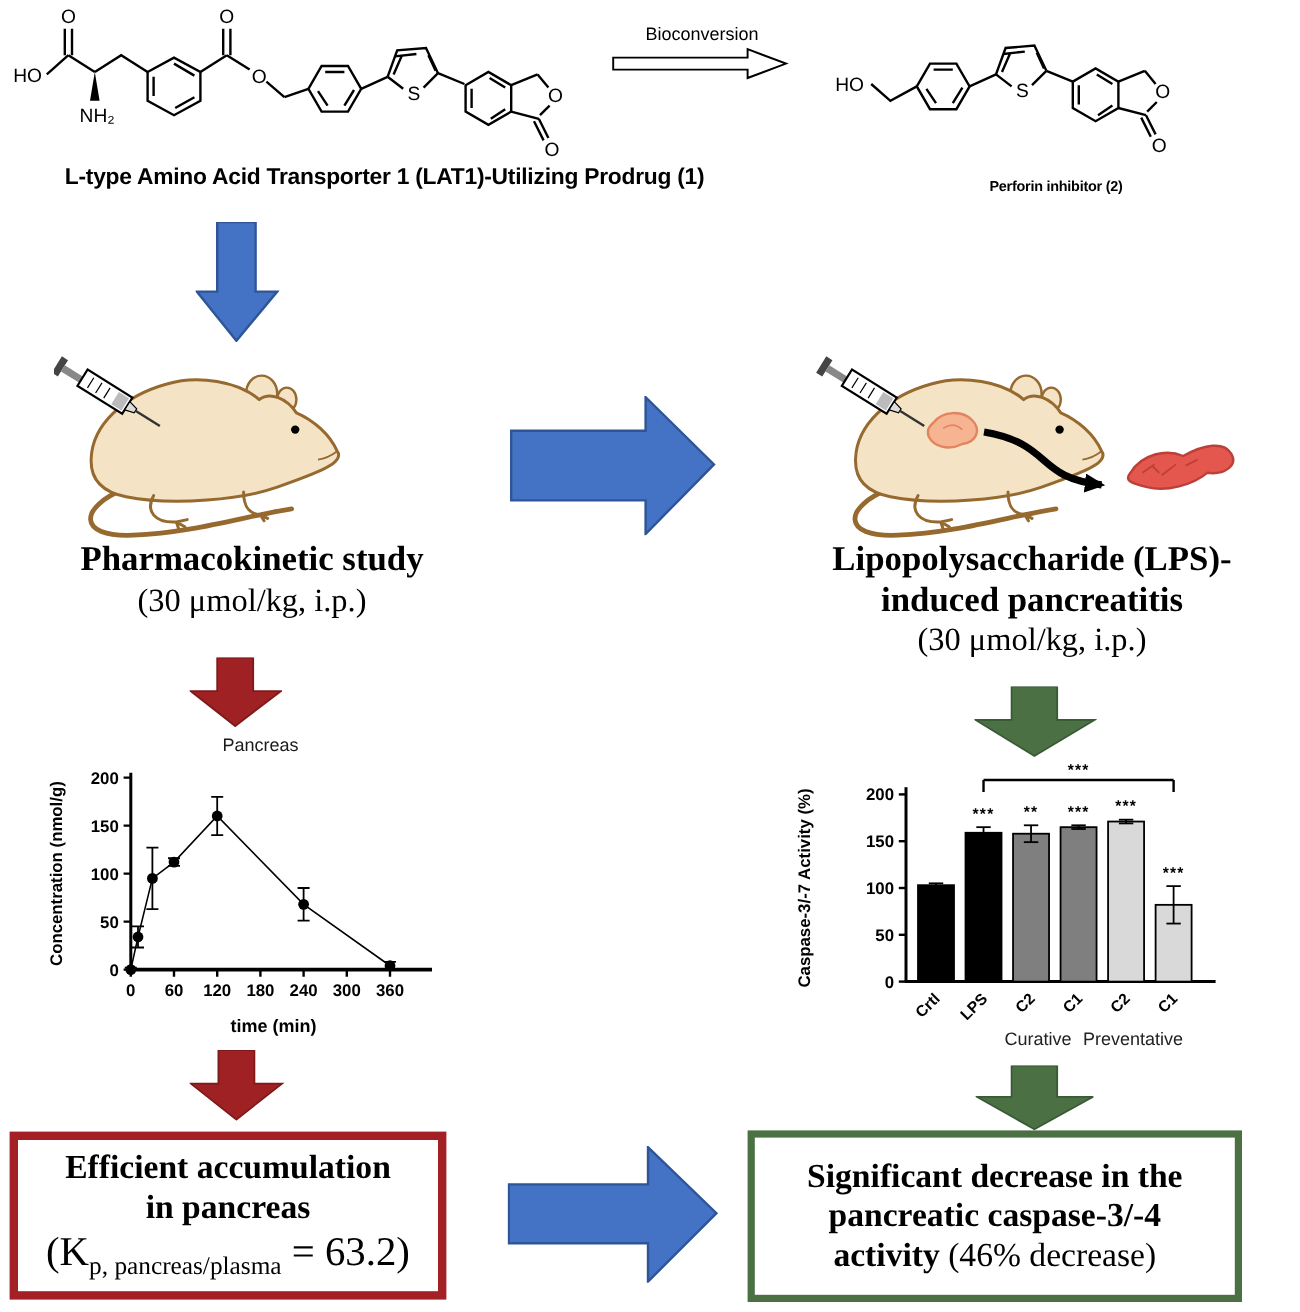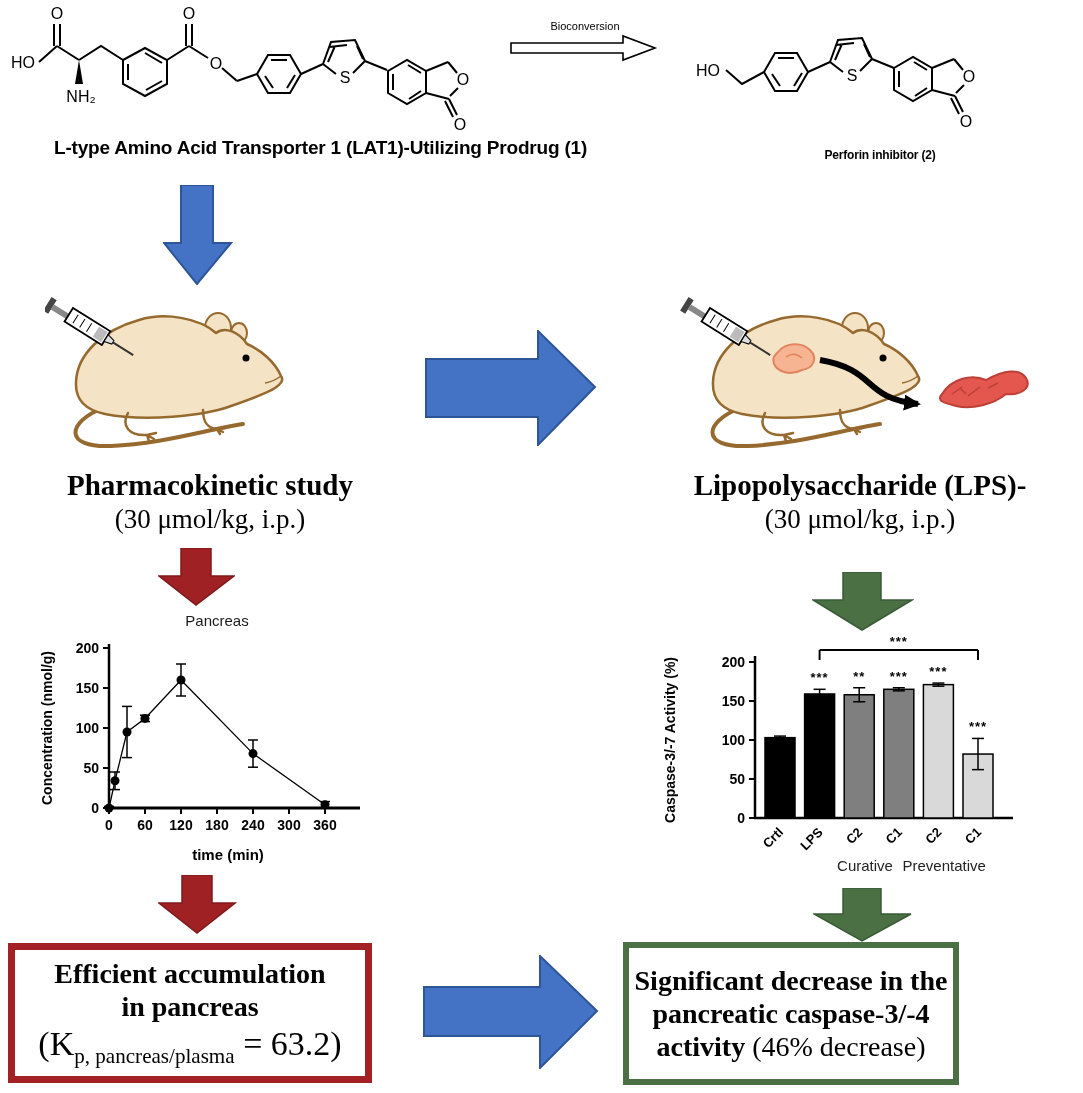--- a/index.html
+++ b/index.html
@@ -3,22 +3,22 @@
 <meta charset="utf-8">
 <title>Graphical Abstract</title>
 <style>
   * { margin:0; padding:0; box-sizing:border-box; }
   body { background:#fff; }
   .canvas { position:relative; width:1083px; height:1093px; background:#fff; overflow:hidden;
             font-family:"Liberation Sans", sans-serif; color:#000; }
   .abs { position:absolute; }
   svg text { font-family:"Liberation Sans", sans-serif; }
   .mol-label { font-weight:bold; font-size:19px; text-align:center; letter-spacing:-0.2px; }
-  .bio-label { font-size:11px; text-align:center; }
-  .serif { font-family:"Liberation Serif", serif;margin-top:19px; }
+  .bio-label { font-size:15px; text-align:center; }
+  .serif { font-family:"Liberation Serif", serif; }
   .flow-title { font-weight:bold; font-size:29px; line-height:1.16; text-align:center; }
   .flow-sub { font-size:27px; line-height:1.2; text-align:center; font-weight:normal; }
   .concl-box { display:flex; flex-direction:column; justify-content:center; align-items:center;
                background:#fff; text-align:left; }
   .concl-line { font-family:"Liberation Serif", serif; font-weight:bold; font-size:28px; line-height:1.18; }
   .concl-kp { font-family:"Liberation Serif", serif; font-weight:normal; font-size:34px; line-height:1.25; }
   .concl-kp sub { font-size:0.62em; }
   .box-red { border:7px solid var(--red-border, #A32125); }
   .box-green { border:6px solid var(--green-border, #4A7044); }
   .mixed-bold { font-weight:bold;margin-top:43px; }
@@ -195,20 +195,21 @@
     </g>
   </svg>
 
   <div class="abs serif" style="left:0; top:450px; width:420px;">
     <div class="flow-title">Pharmacokinetic study</div>
     <div class="flow-sub">(30 μmol/kg, i.p.)</div>
   </div>
 
   <div class="abs serif" style="left:655px; top:450px; width:410px;">
     <div class="flow-title">Lipopolysaccharide (LPS)-</div>
+    <div class="flow-title">induced pancreatitis</div>
     <div class="flow-sub">(30 μmol/kg, i.p.)</div>
   </div>
 
   <svg class="abs" id="line-chart" style="left:36px; top:608px;" width="356" height="262" viewBox="0 0 356 262">
       <text x="181" y="18" text-anchor="middle" font-size="15" fill="#1a1a1a">Pancreas</text>
       <line x1="73" y1="36" x2="73" y2="200" stroke="#000" stroke-width="2.5"></line>
       <line x1="72" y1="200" x2="324" y2="200" stroke="#000" stroke-width="3"></line>
       <line x1="67" y1="200" x2="73" y2="200" stroke="#000" stroke-width="2"></line>
       <text x="63" y="205" text-anchor="end" font-size="14" font-weight="bold">0</text>
       <line x1="67" y1="160" x2="73" y2="160" stroke="#000" stroke-width="2"></line>
@@ -320,19 +321,19 @@
       <line x1="333" y1="16" x2="333" y2="26" stroke="#000" stroke-width="2"></line>
       <text x="253.8" y="12" text-anchor="middle" font-size="13" font-weight="bold" letter-spacing="1">***</text>
     </svg>
 
   <div class="abs concl-box box-red" style="left:8px; top:943px; width:364px; height:140px;">
     <div class="concl-line">Efficient accumulation</div>
     <div class="concl-line">in pancreas</div>
     <div class="concl-kp"><span>(K</span><sub>p, pancreas/plasma</sub><span> = 63.2)</span></div>
   </div>
 
-  <div class="abs concl-box box-green" style="left:623px; top:942px; width:336px; height:143px;">
+  <div class="abs concl-box box-green" style="left:623px; top:942px; width:412px; height:143px;">
     <div class="concl-line">Significant decrease in the</div>
     <div class="concl-line">pancreatic caspase-3/-4</div>
     <div class="concl-line"><span class="mixed-bold">activity</span><span class="mixed-normal"> (46% decrease)</span></div>
   </div>
 
 </div>
 
 </body></html>

